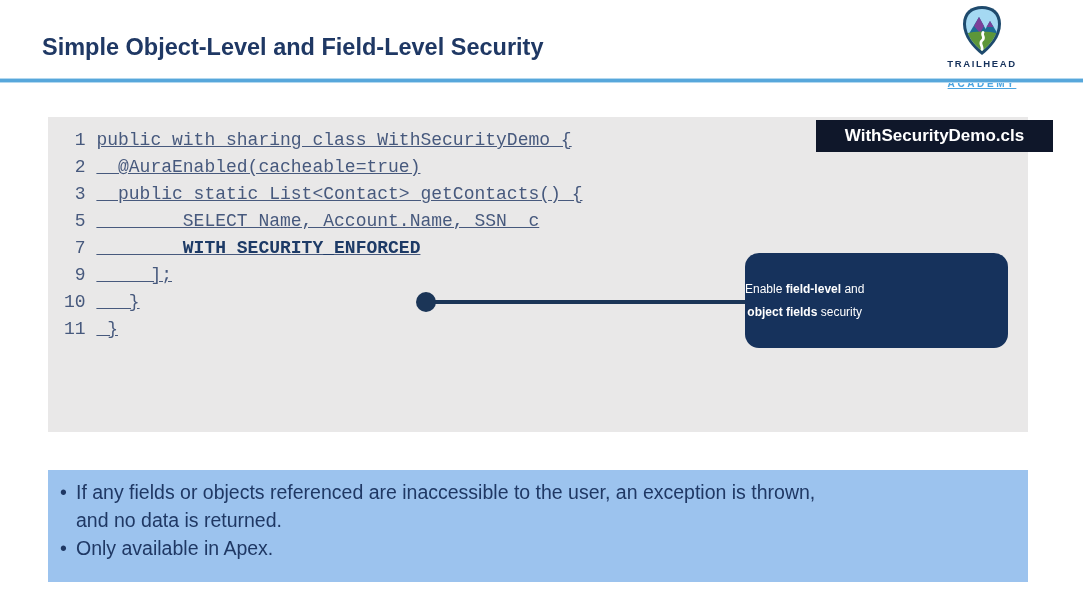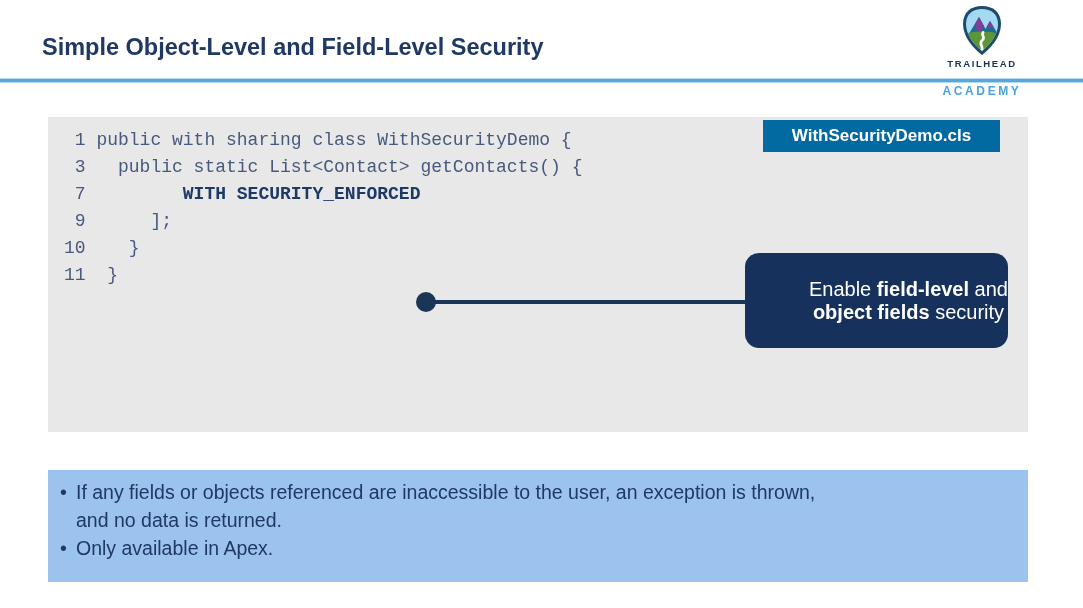--- a/index.html
+++ b/index.html
@@ -5,41 +5,41 @@
   html,body{margin:0;padding:0;background:#ffffff;}
   .slide{position:relative;width:1083px;height:608px;background:#ffffff;overflow:hidden;
          font-family:"Liberation Sans",sans-serif;}
 
   
   .title{position:absolute;left:42px;top:25px;font-size:23.5px;font-weight:bold;color:#1f3864;margin-top:9px;}
   .pagenum{position:absolute;left:971px;top:34px;font-size:11.5px;color:#3d3d3d;}
   .logo{position:absolute;left:942px;top:5px;width:80px;text-align:center;line-height:1;}
   .logo svg{display:block;margin:0 auto;}
   .logo-line1{font-size:9.5px;font-weight:bold;color:#16325c;letter-spacing:1.6px;margin-top:2px;}
-  .logo-line2{font-size:12px;font-weight:bold;color:#4aa4e0;letter-spacing:2.6px;margin-top:16px;}
+  .logo-line2{font-size:10px;font-weight:bold;color:#4aa4e0;letter-spacing:2.6px;margin-top:10px;text-decoration:underline;}
   .divider{position:absolute;left:0;top:79px;width:1083px;height:3px;background:#57a7db;
            box-shadow:0 -1px 0 #b3d8ef, 0 1px 0 #b3d8ef;}
 
   
   .code-panel{position:absolute;left:48px;top:117px;width:980px;height:315px;background:#e9e8e8;}
   .code-lines{padding:10px 0 0 16px;font-family:"Liberation Mono",monospace;font-size:18px;
-              line-height:27px;color:#47597d;}
+              line-height:27px;color:#47597d;text-decoration:underline;}
   .code-line{white-space:pre;}
   .ln{display:inline-block;width:2ch;text-align:right;margin-right:1ch;}
   .ct.b{font-weight:bold;color:#1d3a66;}
 
   
-  .badge{position:absolute;left:763px;top:120px;width:237px;height:32px;background:#0369a1;
+  .badge{position:absolute;left:816px;top:120px;width:237px;height:32px;background:#0f172a;
          color:#ffffff;font-weight:bold;font-size:17px;display:flex;align-items:center;
          justify-content:center;}
 
   
   .callout{position:absolute;left:745px;top:253px;width:263px;height:95px;background:#16325c;
-           border-radius:14px;color:#ffffff;display:flex;align-items:center;justify-content:flex-end;
-           text-align:center;font-size:20px;line-height:23px;}
+           border-radius:14px;color:#ffffff;display:flex;align-items:center;justify-content:flex-start;
+           text-align:center;font-size:12px;line-height:23px;}
   .callout .b{font-weight:bold;}
   .connector-line{position:absolute;left:430px;top:300px;width:318px;height:4px;background:#1b3557;}
   .connector-dot{position:absolute;left:416px;top:292px;width:20px;height:20px;border-radius:50%;
                  background:#1b3557;}
 
   
   .notes{position:absolute;left:48px;top:470px;width:980px;height:112px;background:#9cc3ee;
          box-sizing:border-box;padding:9px 20px 8px 12px;}
   .notes-list{margin:0;padding:0;list-style:none;color:#1f3864;font-size:19.5px;line-height:27.5px;}
   .notes-list li{position:relative;padding-left:16px;max-width:775px;margin:0 0 1px 0;}
@@ -73,21 +73,23 @@
     </svg>
     <div class="logo-line1">TRAILHEAD</div>
     <div class="logo-line2">ACADEMY</div>
   </div>
 
   <div class="divider"></div>
 
   <div class="code-panel">
     <div class="code-lines">
         <div class="code-line"><span class="ln">1</span><span class="ct">public with sharing class WithSecurityDemo {</span></div>
+        <div class="code-line"><span class="ln">2</span><span class="ct">  @AuraEnabled(cacheable=true)</span></div>
         <div class="code-line"><span class="ln">3</span><span class="ct">  public static List&lt;Contact&gt; getContacts() {</span></div>
+        <div class="code-line"><span class="ln">5</span><span class="ct">        SELECT Name, Account.Name, SSN__c</span></div>
         <div class="code-line"><span class="ln">7</span><span class="ct b">        WITH SECURITY_ENFORCED</span></div>
         <div class="code-line"><span class="ln">9</span><span class="ct">     ];</span></div>
         <div class="code-line"><span class="ln">10</span><span class="ct">   }</span></div>
         <div class="code-line"><span class="ln">11</span><span class="ct"> }</span></div>
       </div>
   </div>
 
   <div class="badge">WithSecurityDemo.cls</div>
 
   <div class="connector-line"></div>

